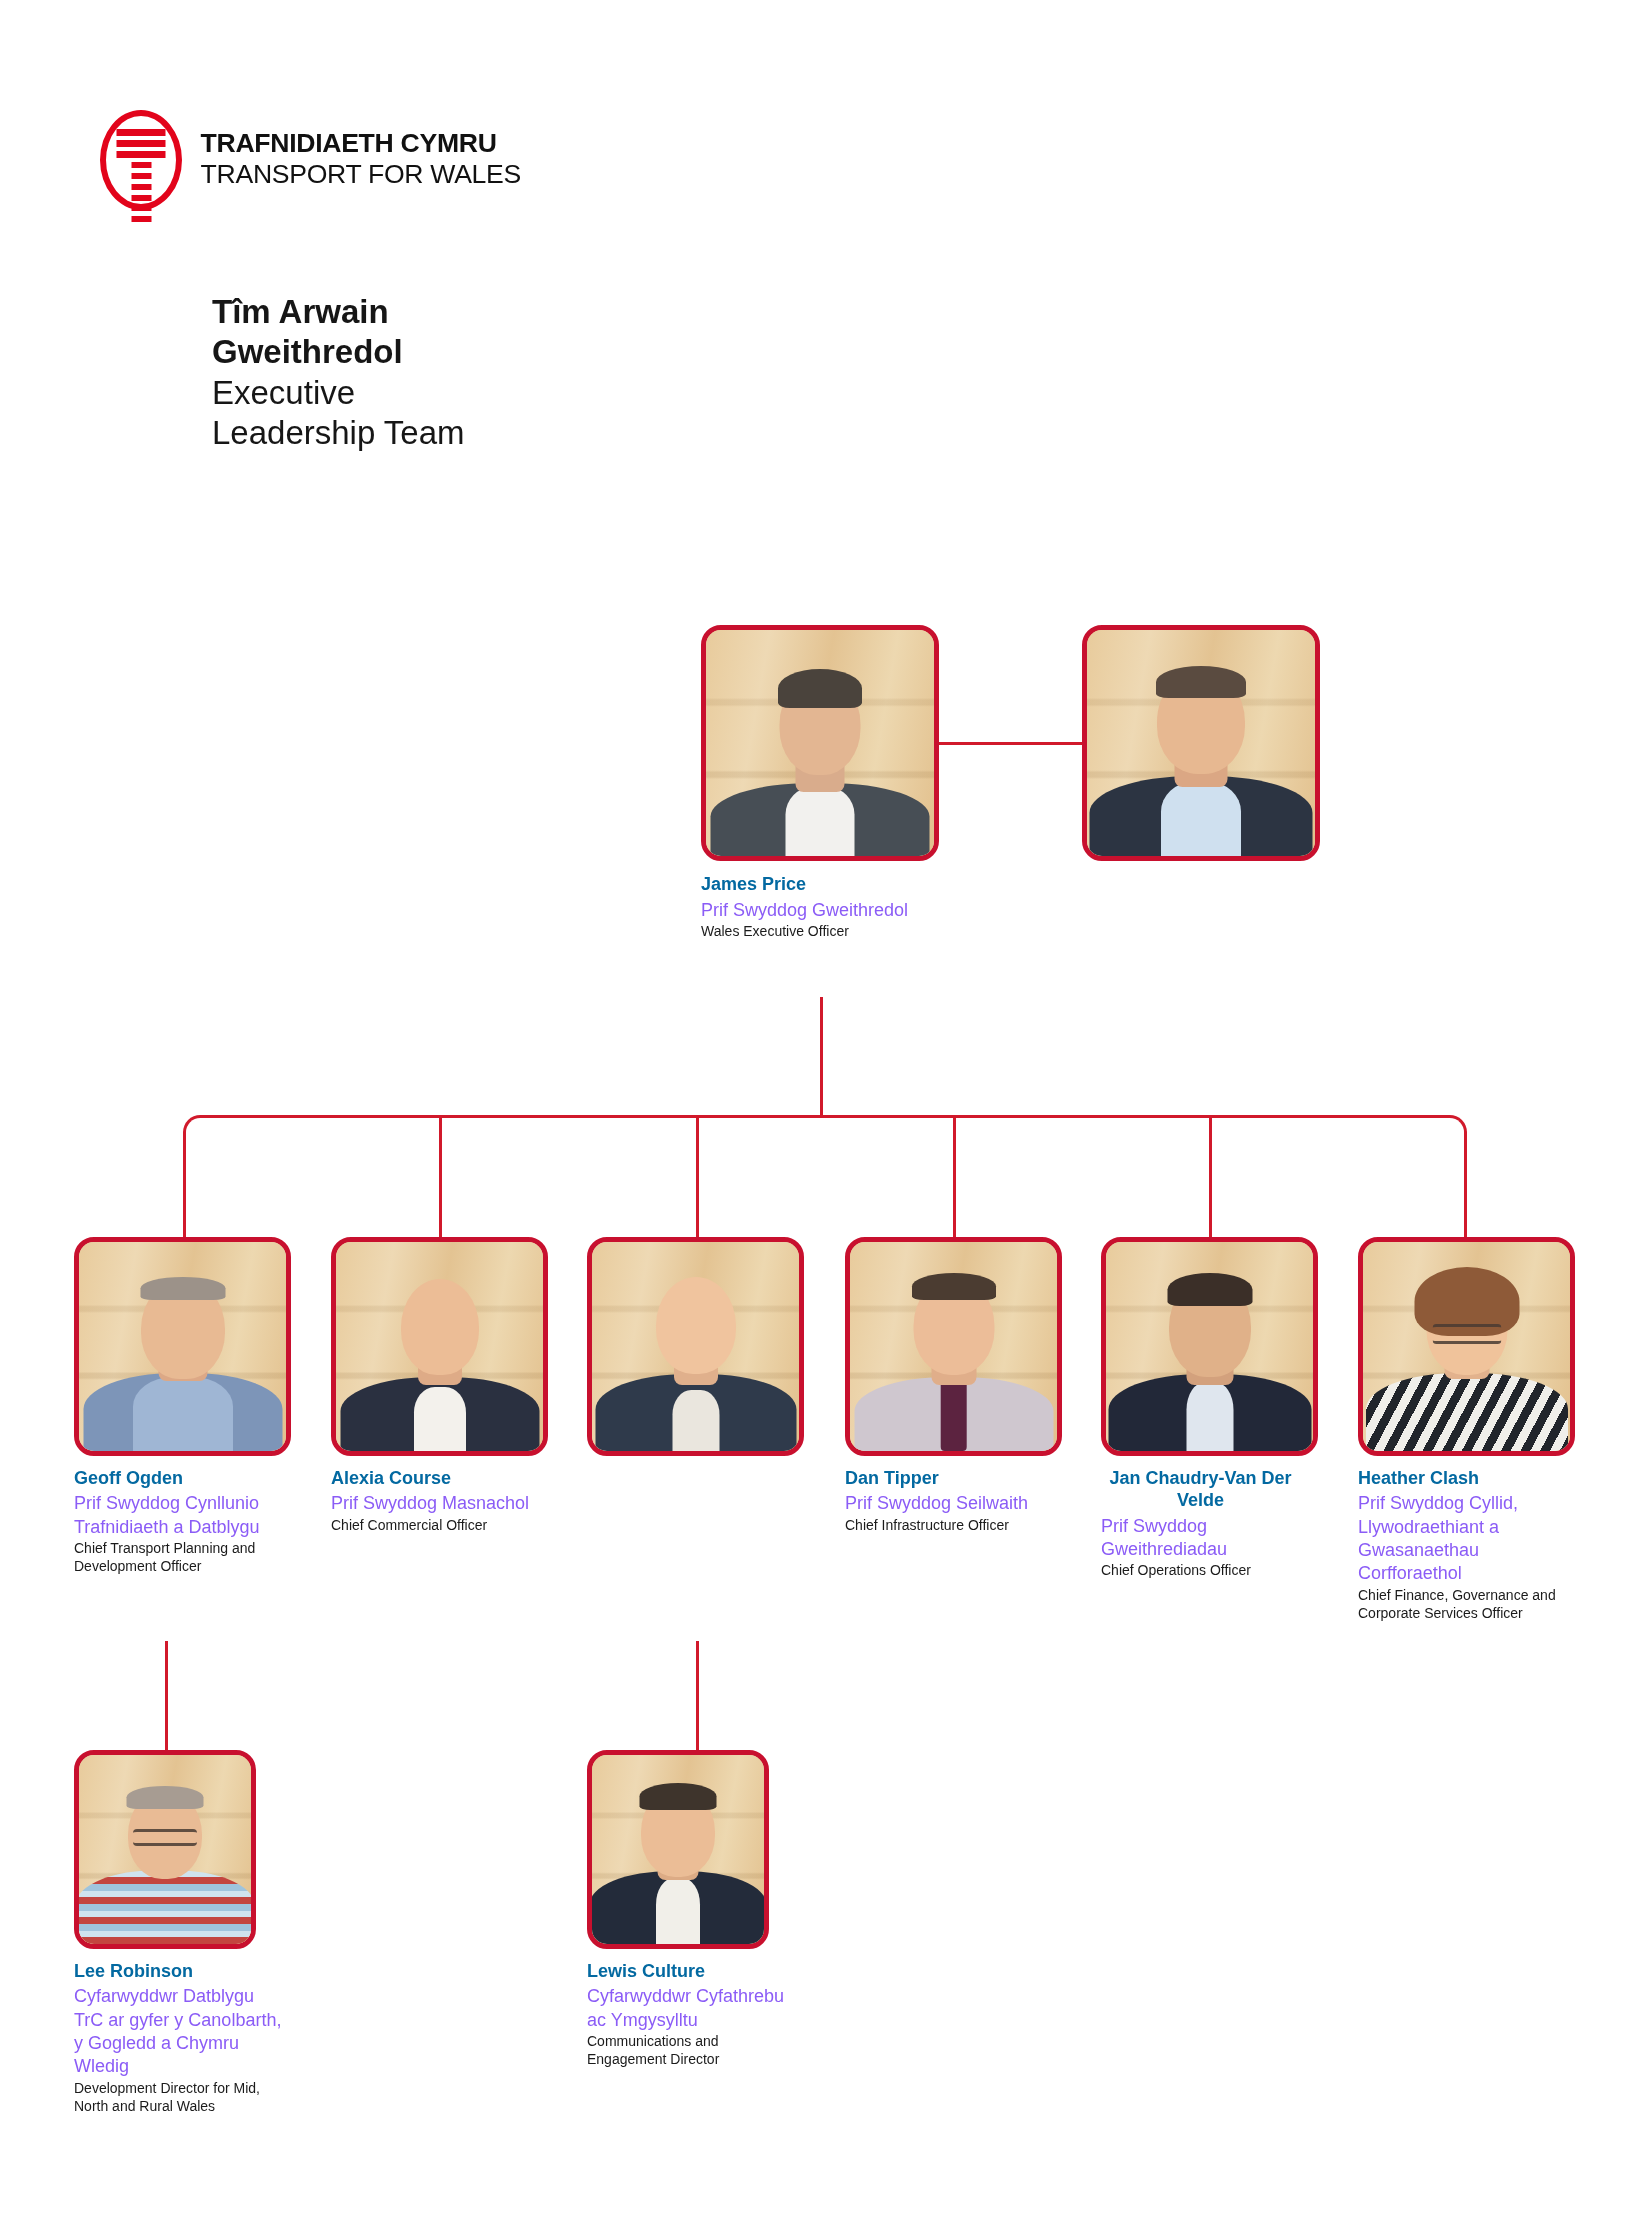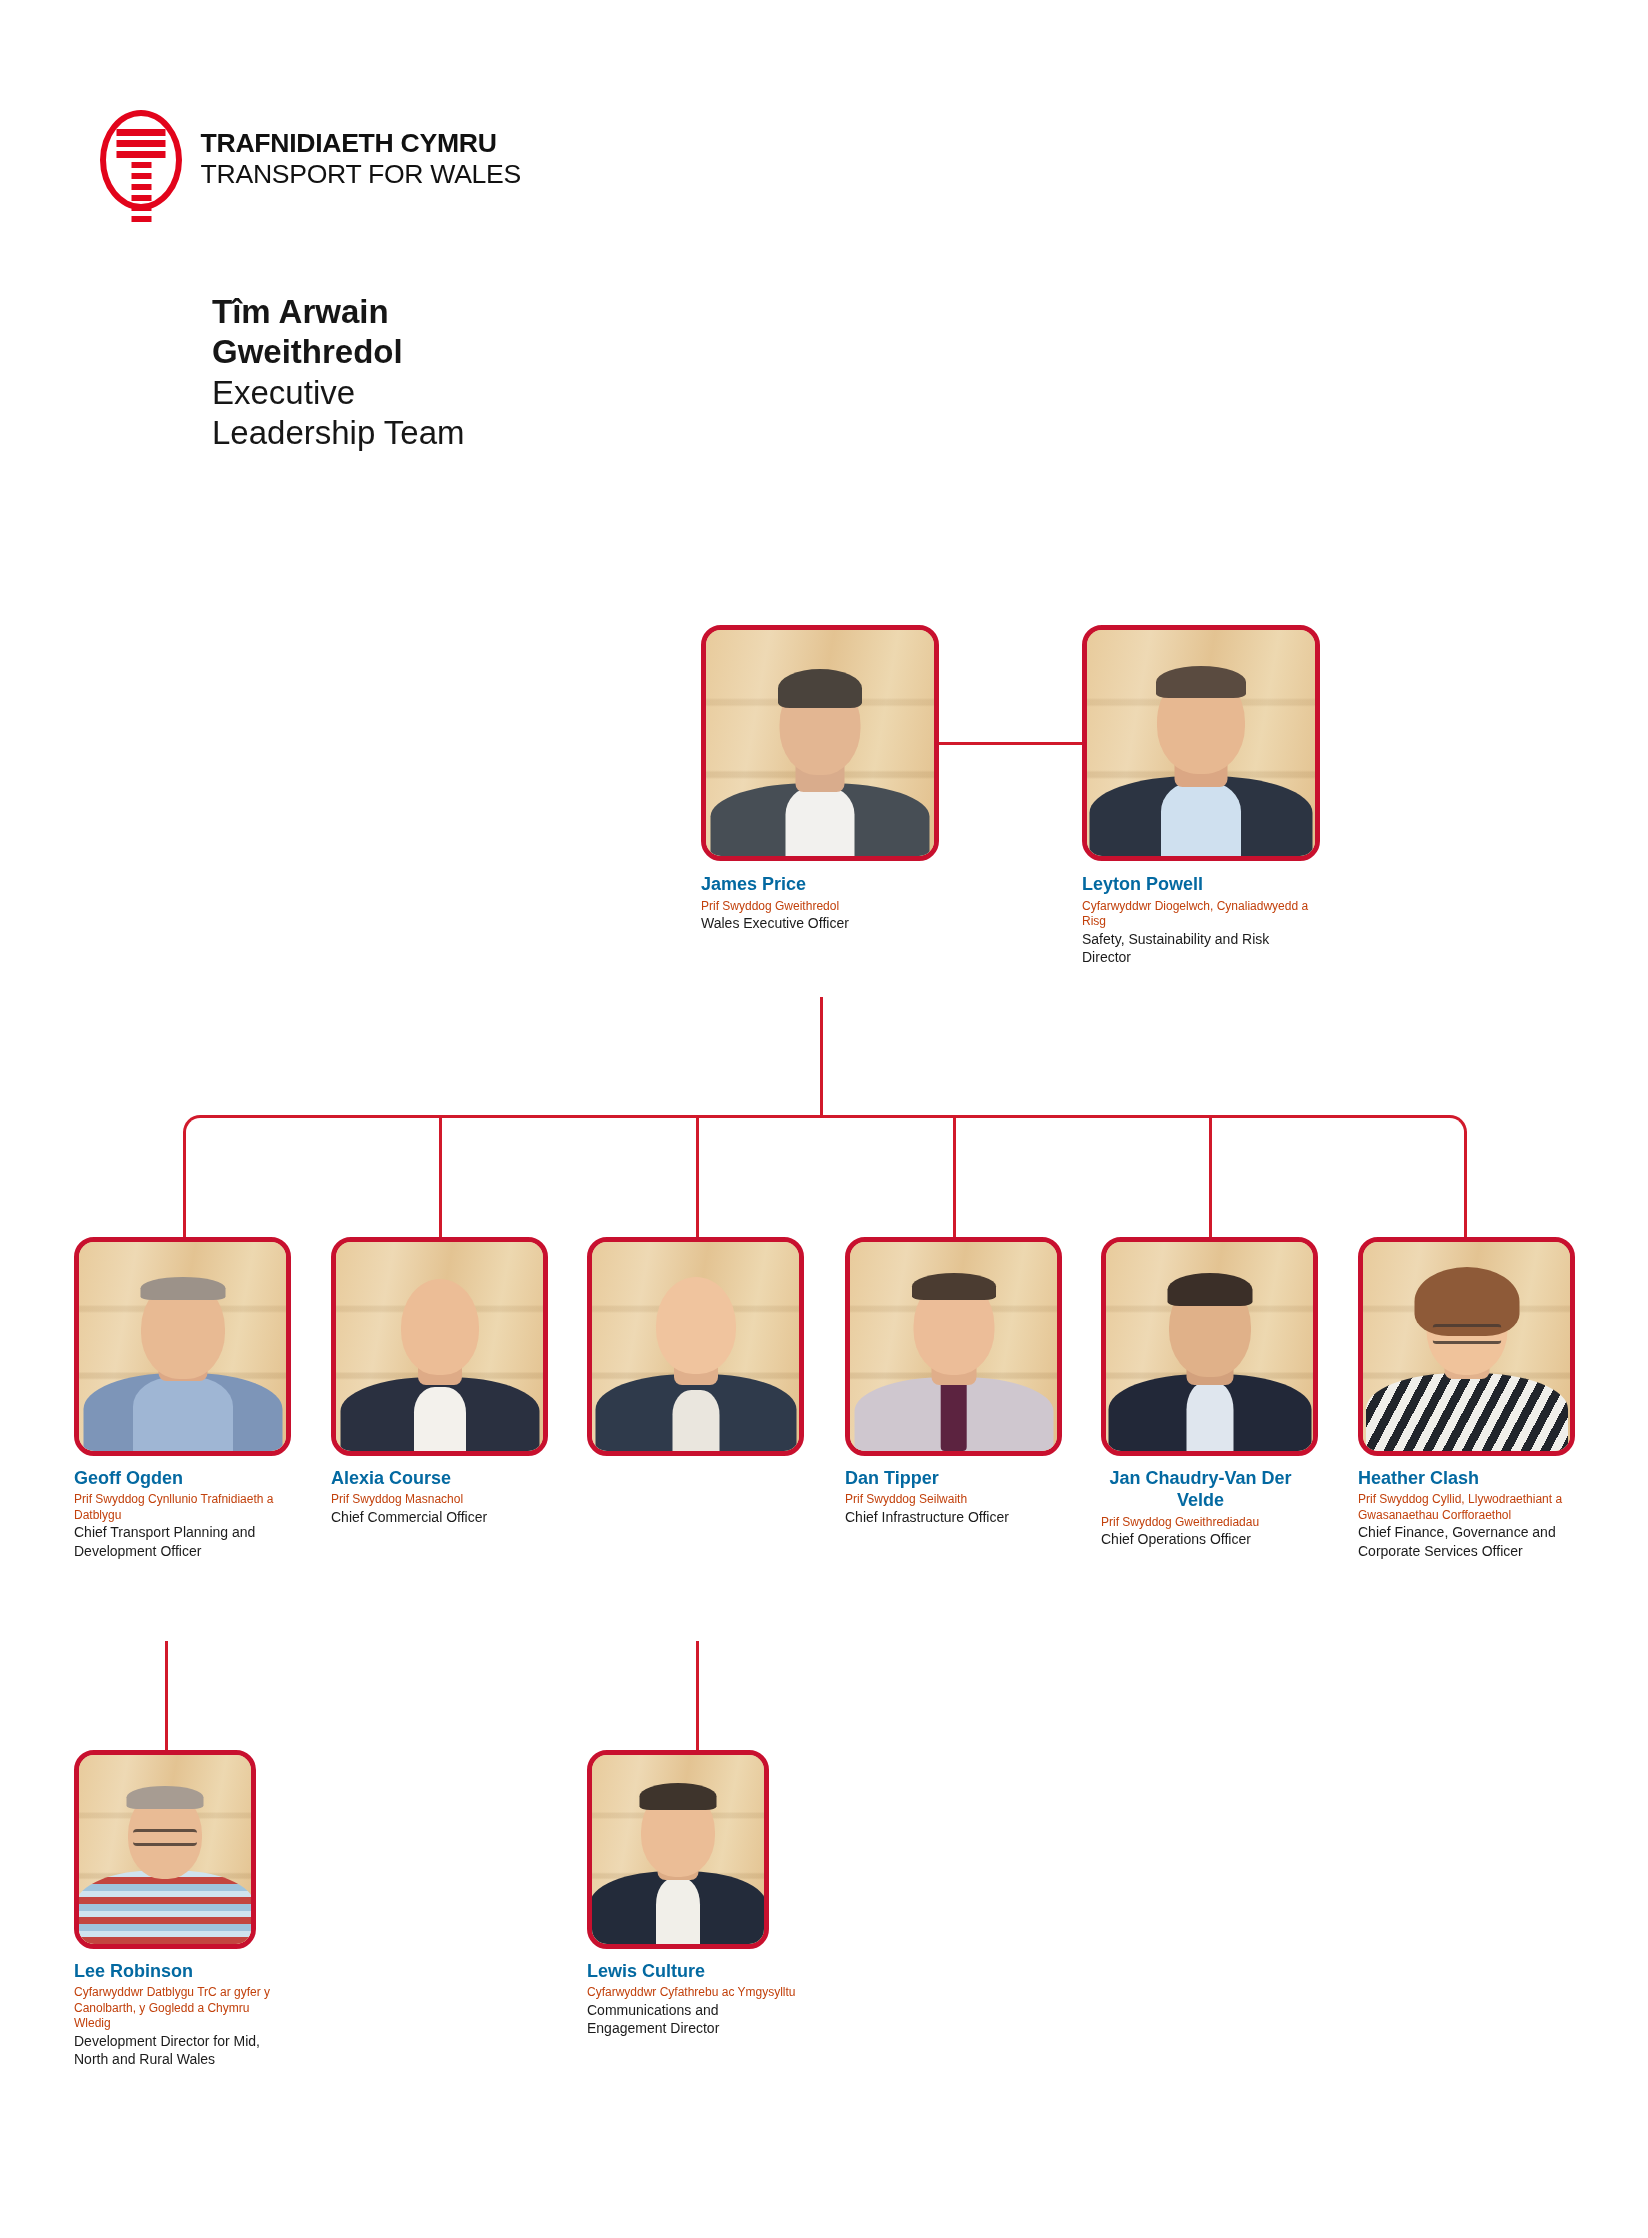--- a/index.html
+++ b/index.html
@@ -186,22 +186,22 @@
     top: 0;
   }
   .caption .nm {
     font-size: 18px;
     font-weight: bold;
     color: #0369a1;
     line-height: 1.24;
     margin-bottom: 3.3px;
   }
   .caption .cy {
-    font-size: 12px;
-    color: #c2410c;
+    font-size: 18px;
+    color: #8b5cf6;
     line-height: 1.30;
   }
   .caption .en {
     font-size: 14px;
     color: #1b1b1b;
     line-height: 1.30;
   }
 </style>
 </head>
 <body>
@@ -275,25 +275,20 @@
     <div class="photo" style="width:238px; height:236px;">
       <div class="wood"></div>
       <div class="person">
         <div class="ph-body" style="width:223px; height:80px; bottom:0; background:#2c3442;"></div>
         <div class="ph-shirt" style="width:80px; height:74px; bottom:0; background:#cfe0ef;"></div>
         <div class="ph-neck" style="width:53px; height:37px; bottom:69px; background:#dba784;"></div>
         <div class="ph-head" style="width:88px; height:104px; top:40px; background:#e7b891;"></div>
         <div class="ph-hair" style="width:90px; height:32px; top:36px; background:#5a4b40;"></div>
       </div>
     </div>
-    <div class="caption" style="position:relative; margin-top:12px;">
-      <div class="nm">Leyton Powell</div>
-      <div class="cy" style="max-width:233px;">Cyfarwyddwr Diogelwch, Cynaliadwyedd a Risg</div>
-      <div class="en" style="max-width:233px;">Safety, Sustainability and Risk Director</div>
-    </div>
   </div>
 
   <div class="node" style="left:74px; top:1237px; width:217px;">
     <div class="photo" style="width:217px; height:219px;">
       <div class="wood"></div>
       <div class="person">
         <div class="ph-body" style="width:199px; height:78px; bottom:0; background:#7d95b8;"></div>
         <div class="ph-shirt" style="width:100px; height:74px; bottom:0; background:#9fb6d4;"></div>
         <div class="ph-neck" style="width:49px; height:33px; bottom:70px; background:#dca886;"></div>
         <div class="ph-head" style="width:84px; height:100px; top:37px; background:#e8ba93;"></div>

